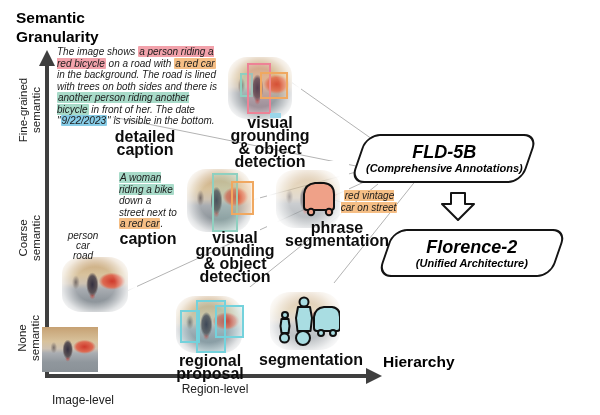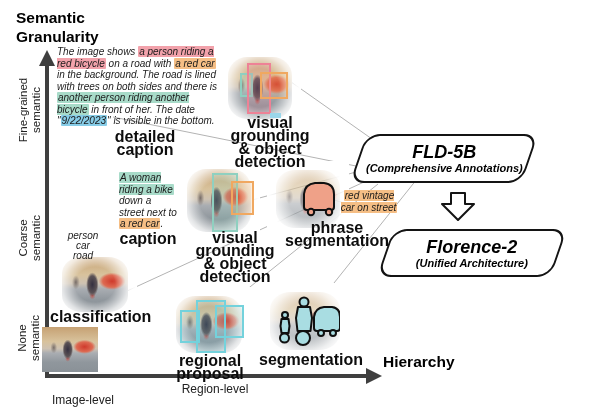--- a/index.html
+++ b/index.html
@@ -159,21 +159,20 @@
   <div class="lbl" style="left:265px;top:221px;width:144px;">phrase segmentation</div>
 
   <div class="cap" style="left:60px;top:231px;width:46px;text-align:center;line-height:10px;">
     <div>person</div>
     <div>car</div>
     <div>road</div>
   </div>
   <div class="img fade" style="left:62px;top:257px;width:66px;height:55px;">
     <div class="scene"></div>
   </div>
-  <div class="lbl" style="left:50px;top:310px;width:100px;">classification</div>
 
   <div class="img photo" style="left:42px;top:327px;width:56px;height:45px;z-index:2;">
     <div class="scene"></div>
   </div>
 
   <div class="img fade" style="left:176px;top:296px;width:66px;height:57px;">
     <div class="scene"></div>
     <div class="bbox bb-cyan" style="left:4px;top:14px;width:16px;height:29px;"></div>
     <div class="bbox bb-cyan" style="left:20px;top:4px;width:26px;height:49px;"></div>
     <div class="bbox bb-cyan" style="left:39px;top:9px;width:25px;height:29px;"></div>

